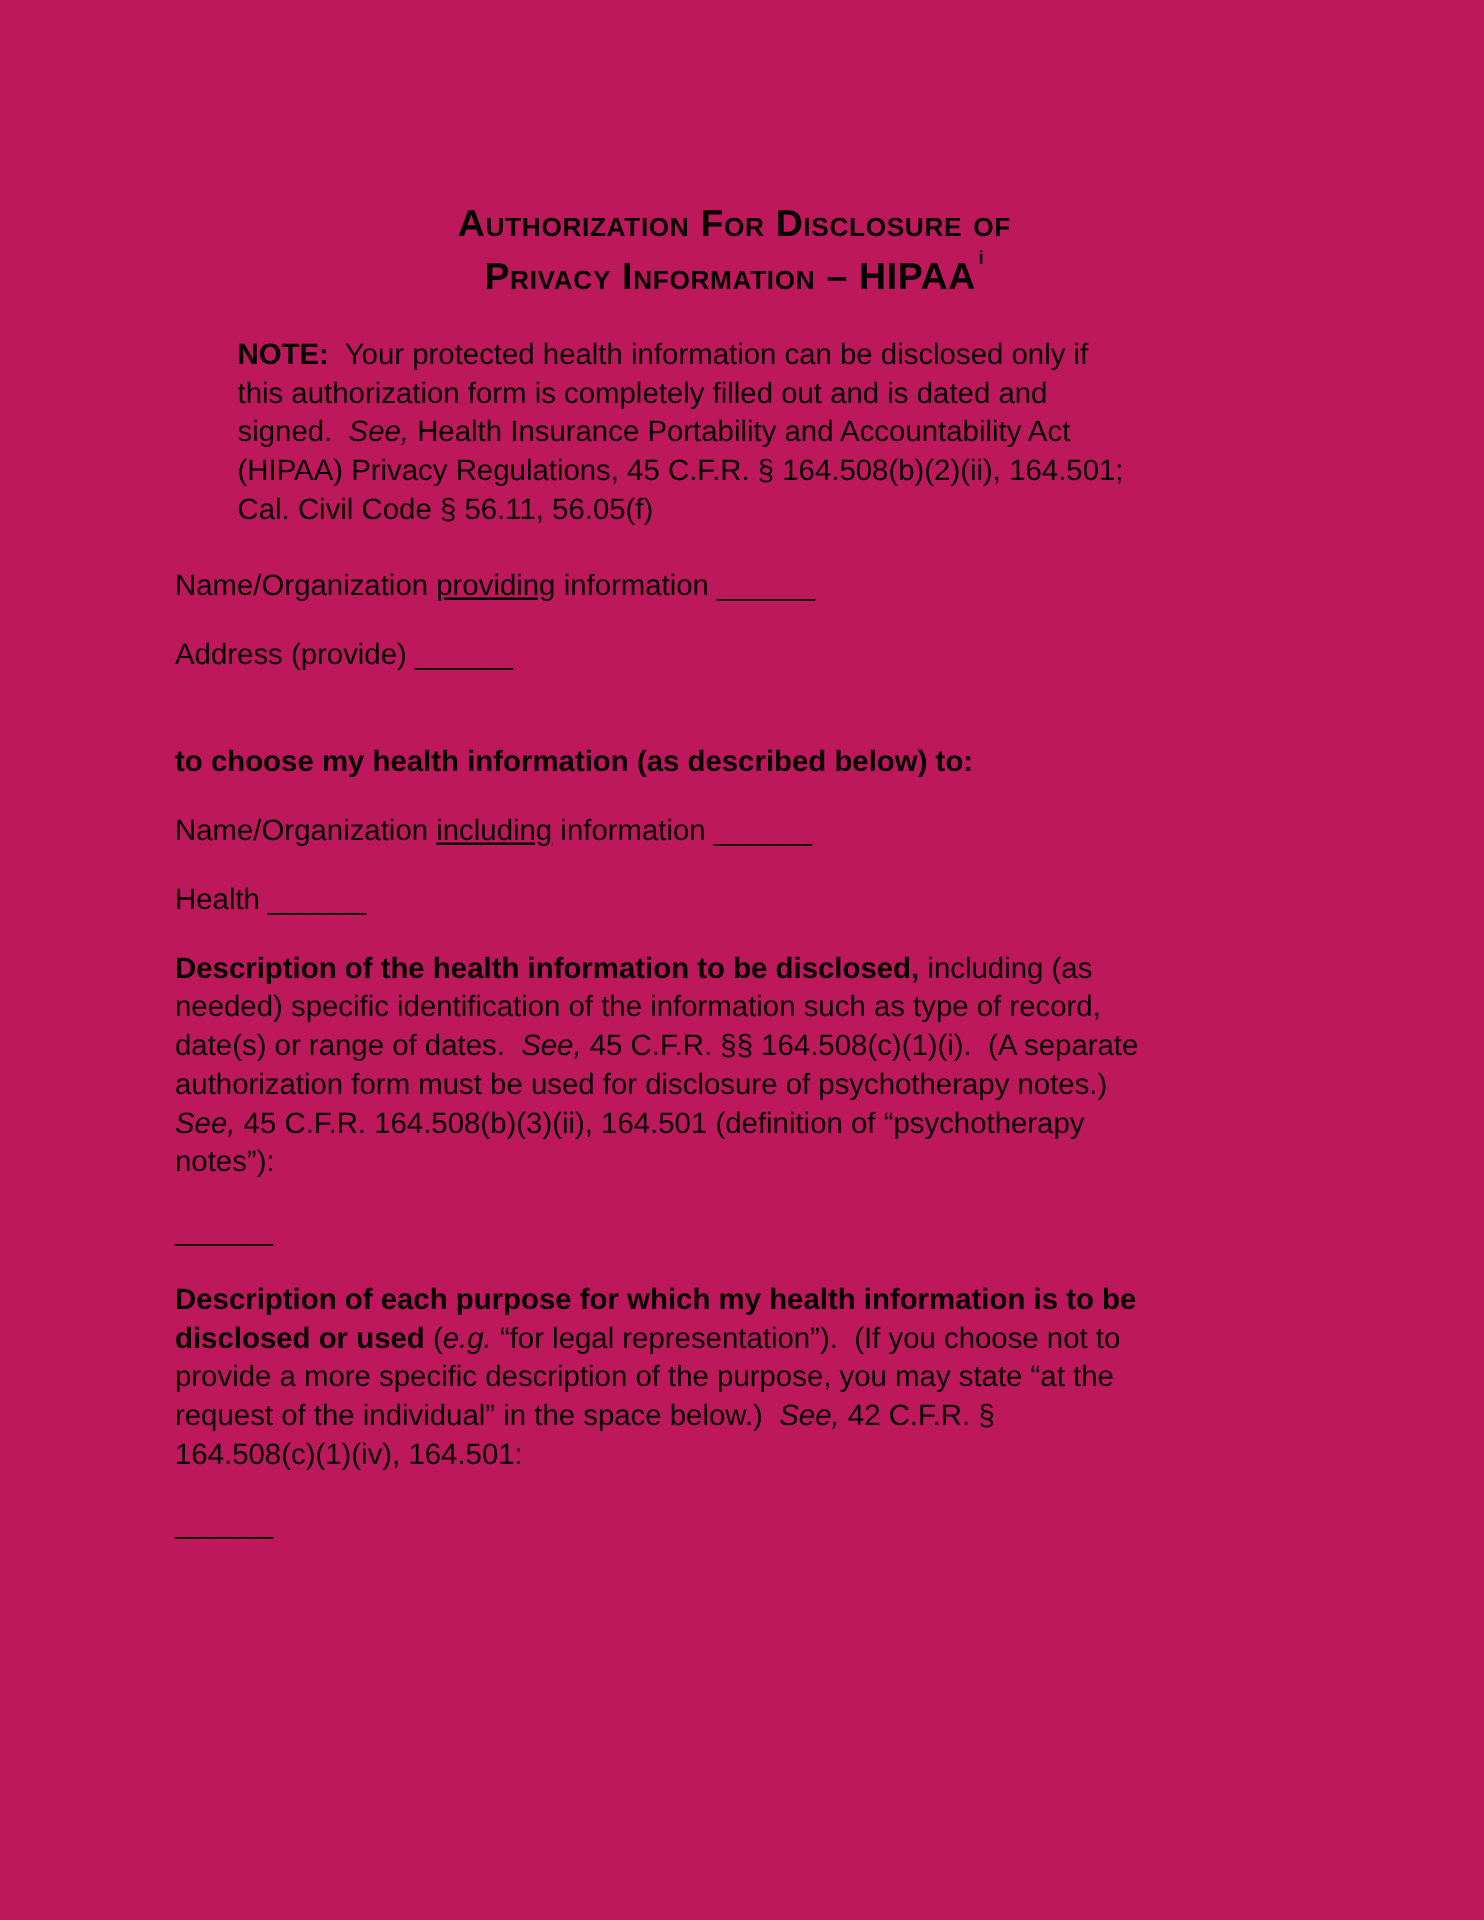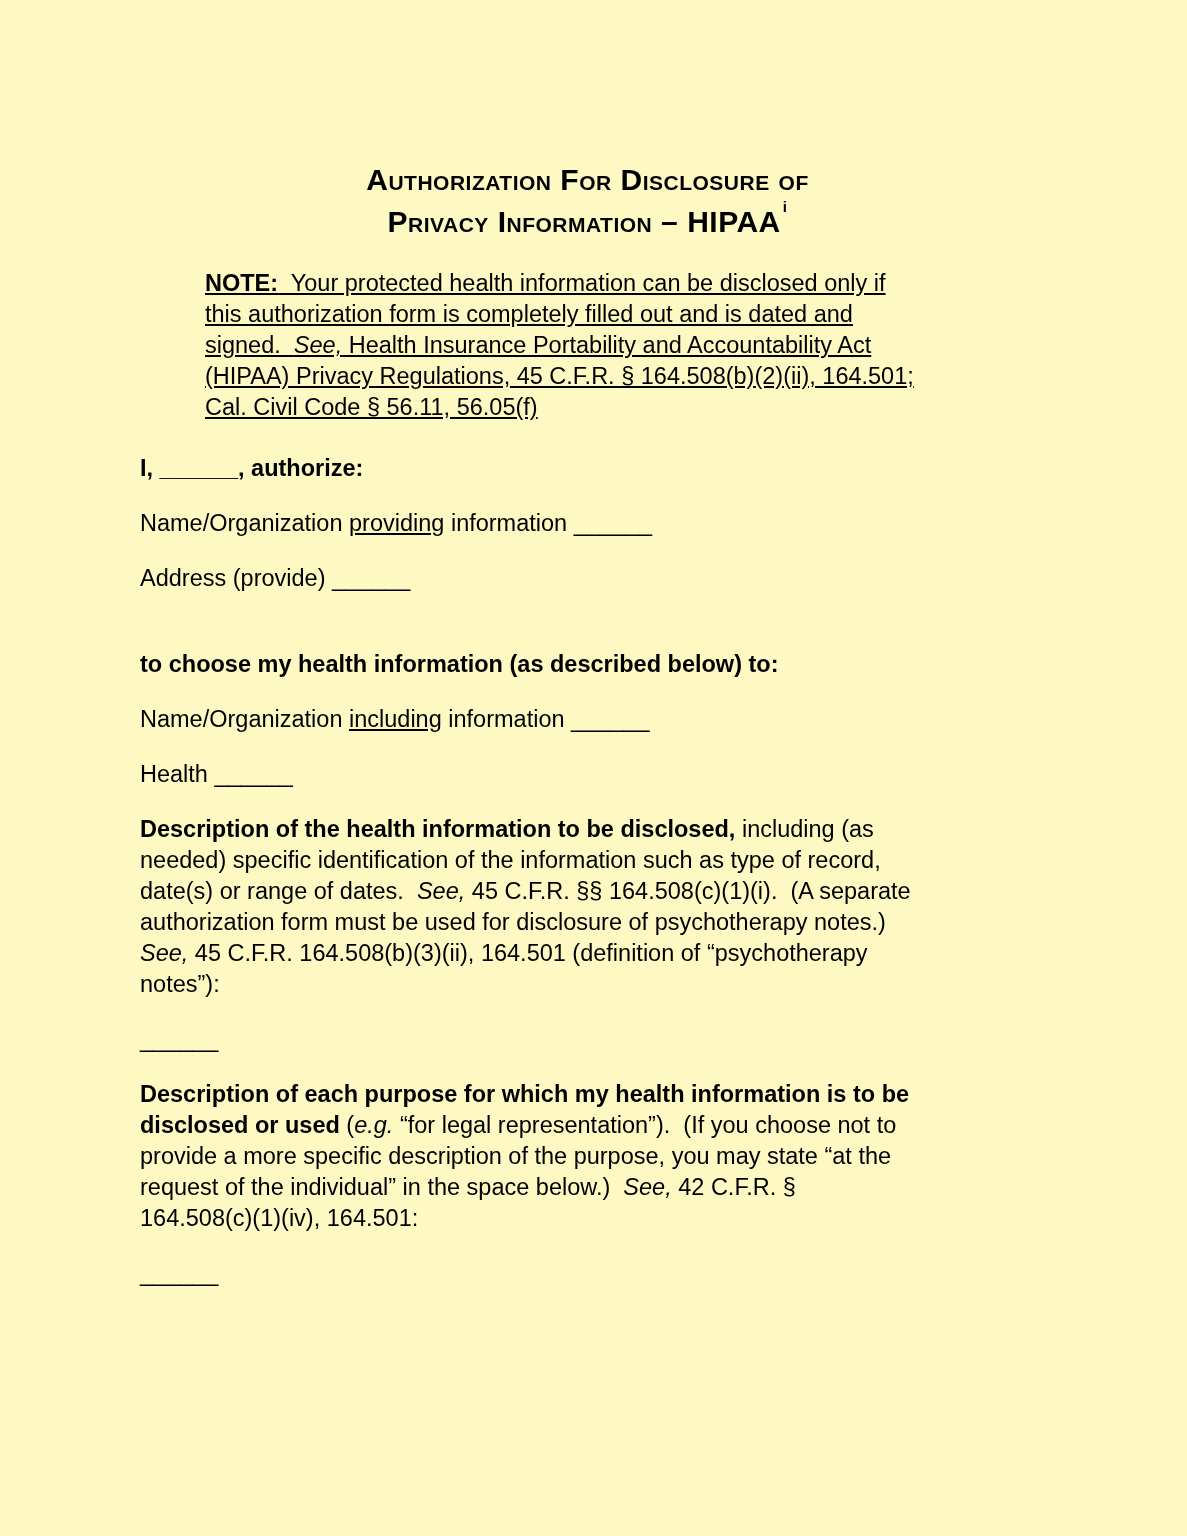--- a/index.html
+++ b/index.html
@@ -1,21 +1,21 @@
 <!DOCTYPE html>
 <html><head>
 <meta charset="utf-8">
 <style>
   html, body { margin: 0; padding: 0; background: #ffffff; }
   .page {
     position: relative;
     width: 1187px;
     height: 1536px;
     margin: 0 auto;
-    background: #fef9c3;
+    background: #be185d;
     color: #000000;
     font-family: "Liberation Sans", "DejaVu Sans", sans-serif;
     font-size: 23.5px;
     line-height: 31px;
     box-sizing: border-box;
     padding: 162px 152px 40px 140px;
     overflow: hidden;
   }
   .title-block {
     text-align: center;
@@ -32,23 +32,22 @@
     font-size: 0.5em;
     position: relative;
     top: -0.6em;
     margin-left: 2px;
   }
   .para {
     margin: 0 0 24px 0;
     white-space: pre; 
   }
   .note {
-    margin-left: 65px;
+    margin-left: 50px;
     margin-bottom: 30px;
-    text-decoration: underline;
   }
   .release {
     margin-top: 55px;
   }
   .b { font-weight: 700; }
   .i { font-style: italic; }
   .u { text-decoration: underline; text-align: center; }
   .blank { letter-spacing: 0; }
 </style>
 </head>
@@ -56,21 +55,20 @@
 
 <div class="page">
 
   <div class="title-block">
     <div>Authorization For Disclosure of</div>
     <div><span>Privacy Information – HIPAA</span><sup>i</sup></div>
   </div>
 
   <p class="para note"><span class="b">NOTE:</span><span>  Your protected health information can be disclosed only if</span><br><span>this authorization form is completely filled out and is dated and</span><br><span>signed.  </span><span class="i">See,</span><span> Health Insurance Portability and Accountability Act</span><br><span>(HIPAA) Privacy Regulations, 45 C.F.R. § 164.508(b)(2)(ii), 164.501;</span><br><span>Cal. Civil Code § 56.11, 56.05(f)</span></p>
 
-  <p class="para"><span class="b">I, </span><span class="b blank">______</span><span class="b">, authorize:</span></p>
 
   <p class="para"><span>Name/Organization </span><span class="u">providing</span><span> information </span><span class="blank">______</span></p>
 
   <p class="para"><span>Address (provide) </span><span class="blank">______</span></p>
 
   <p class="para release"><span class="b">to choose my health information (as described below) to:</span></p>
 
   <p class="para"><span>Name/Organization </span><span class="u">including</span><span> information </span><span class="blank">______</span></p>
 
   <p class="para"><span>Health </span><span class="blank">______</span></p>

